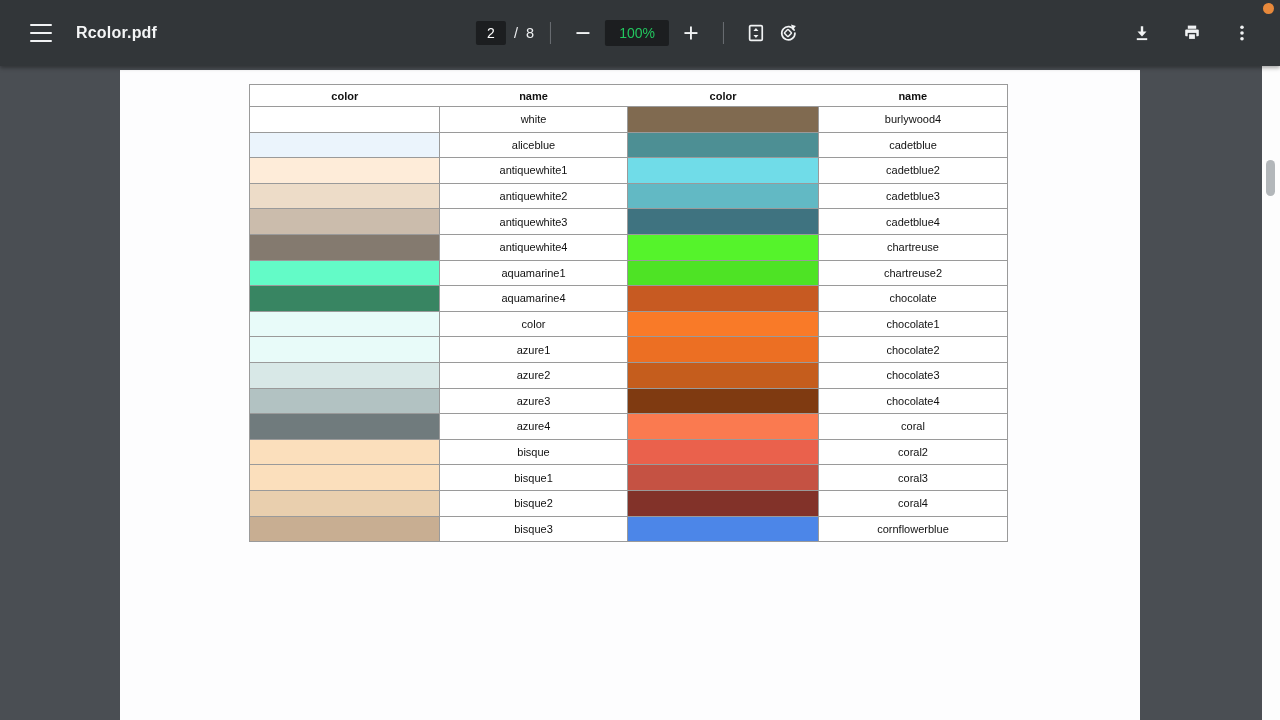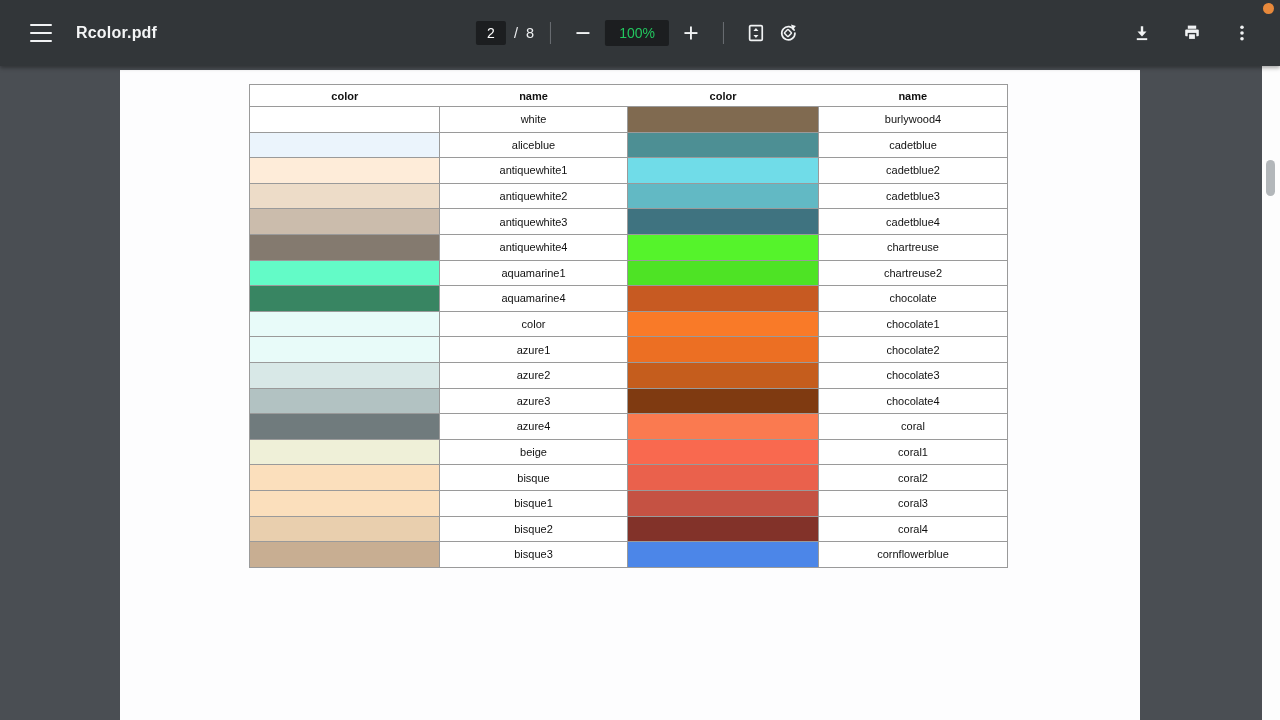--- a/index.html
+++ b/index.html
@@ -230,26 +230,20 @@
             <td style="background: rgb(127, 58, 17);"></td>
             <td>chocolate4</td>
           </tr>
           <tr>
             <td style="background: rgb(112, 123, 125);"></td>
             <td>azure4</td>
             <td style="background: rgb(250, 122, 80);"></td>
             <td>coral</td>
           </tr>
           <tr>
-            <td style="background: rgb(239, 240, 216);"></td>
-            <td>beige</td>
-            <td style="background: rgb(249, 105, 79);"></td>
-            <td>coral1</td>
-          </tr>
-          <tr>
             <td style="background: rgb(251, 223, 188);"></td>
             <td>bisque</td>
             <td style="background: rgb(234, 97, 76);"></td>
             <td>coral2</td>
           </tr>
           <tr>
             <td style="background: rgb(251, 223, 188);"></td>
             <td>bisque1</td>
             <td style="background: rgb(197, 82, 67);"></td>
             <td>coral3</td>

